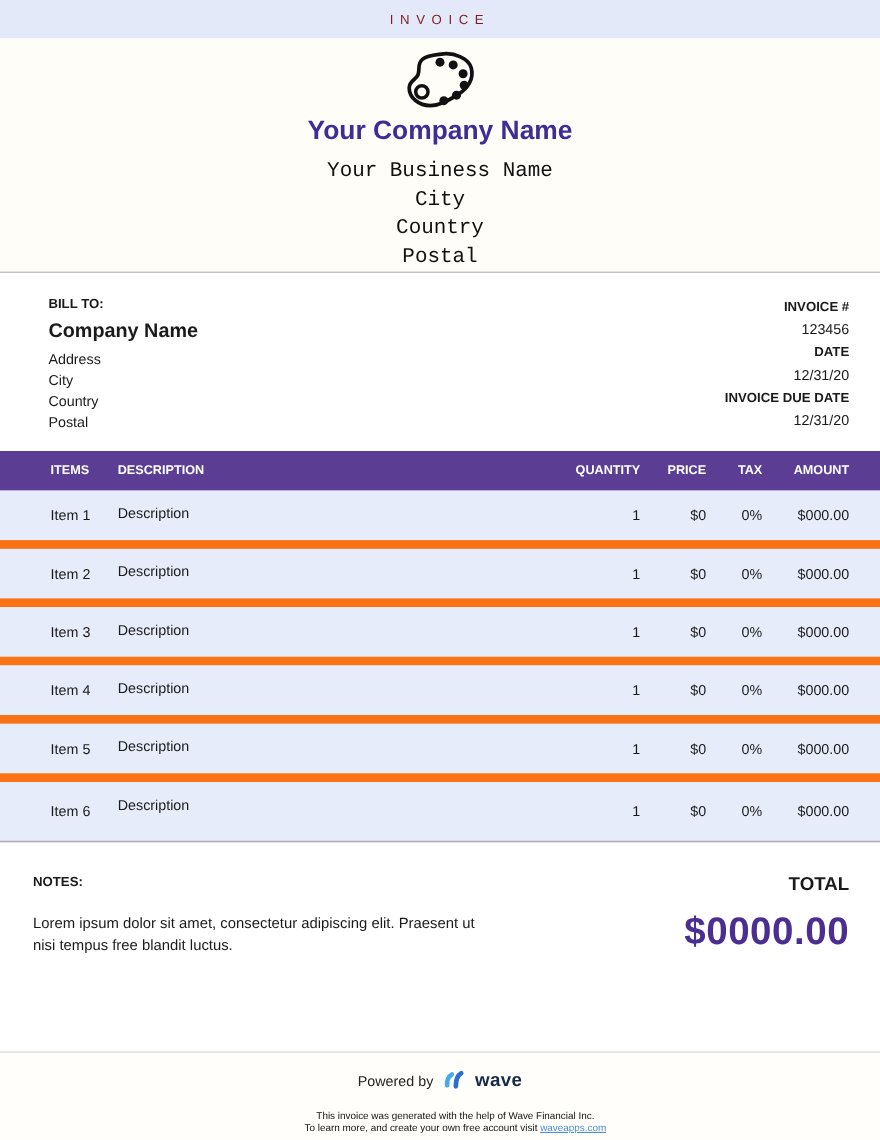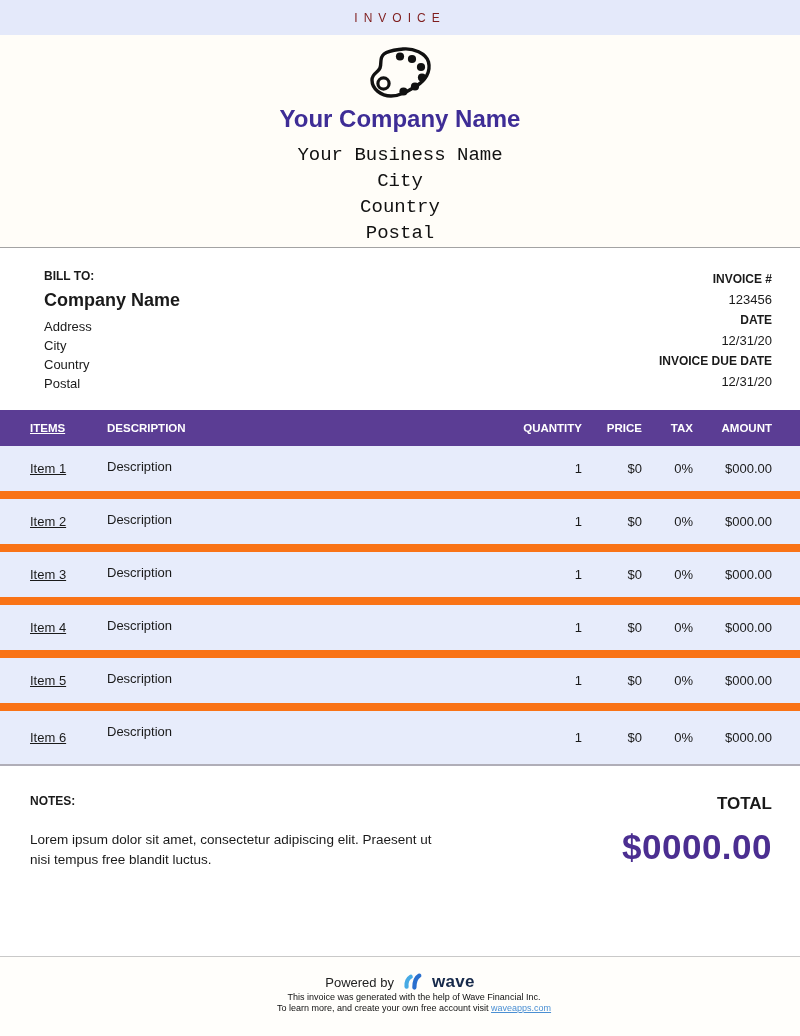--- a/index.html
+++ b/index.html
@@ -23,21 +23,21 @@
   .billto-line { font-size:13px; line-height:19px; }
   .meta-block { text-align:right; }
   .meta-label { font-size:12px; font-weight:bold; line-height:20px; }
   .meta-value { font-size:13px; line-height:21px; }
 
   
   .items-table { border-bottom:2px solid #b0aeb8; }
   .thead { height:36px; background:#5b3d94; display:flex; align-items:center; color:#ffffff; font-size:11.5px; font-weight:bold; }
   .trow { height:53px; background:#e7ecfb; display:flex; border-bottom:8px solid #f97316; font-size:13px; }
   .trow:last-child { border-bottom:none; }
-  .c-item   { width:107px; padding-left:30px; display:flex; align-items:center;text-decoration:underline; }
+  .c-item   { width:107px; padding-left:46px; display:flex; align-items:center; }
   .c-desc   { flex:1; padding-top:13px; }
   .c-qty    { width:70px; text-align:right; display:flex; align-items:center; justify-content:flex-end; }
   .c-price  { width:60px; text-align:right; display:flex; align-items:center; justify-content:flex-end; }
   .c-tax    { width:51px; text-align:right; display:flex; align-items:center; justify-content:flex-end; }
   .c-amount { width:79px; margin-right:28px; text-align:right; display:flex; align-items:center; justify-content:flex-end; }
   .thead .c-item, .thead .c-qty, .thead .c-price, .thead .c-tax, .thead .c-amount, .thead .c-desc { padding-top:0; display:flex; align-items:center; }
   .thead .c-desc { justify-content:flex-start; }
   .thead .c-qty, .thead .c-price, .thead .c-tax, .thead .c-amount { justify-content:flex-end; }
 
   
@@ -46,21 +46,21 @@
   .notes-text { font-size:13.5px; line-height:20px; margin-top:22px; width:420px; }
   .total-block { text-align:right; }
   .total-label { font-size:17px; font-weight:bold; }
   .total-amount { font-size:35px; font-weight:bold; color:#4b2e91; margin-top:13px; letter-spacing:0.5px; }
 
   
   .footer { text-align:center; padding-top:15px; background:#fffefb; }
   .powered-row { display:inline-flex; align-items:center; gap:7px; }
   .powered-text { font-size:13px; color:#222; }
   .wave-word { font-size:17px; font-weight:bold; color:#16294a; letter-spacing:0.3px; }
-  .smallprint { font-size:9px; line-height:11px; color:#111;padding-left:28px; }
+  .smallprint { margin-top:17px; font-size:9px; line-height:11px; color:#111;padding-left:28px; }
   .smallprint a { color:#4a8fd3; text-decoration:underline; cursor:pointer; }
 </style>
 </head>
 <body>
 
 <div class="topbar">
   <span class="topbar-title">INVOICE</span>
 </div>
 
 <div class="company-header">

